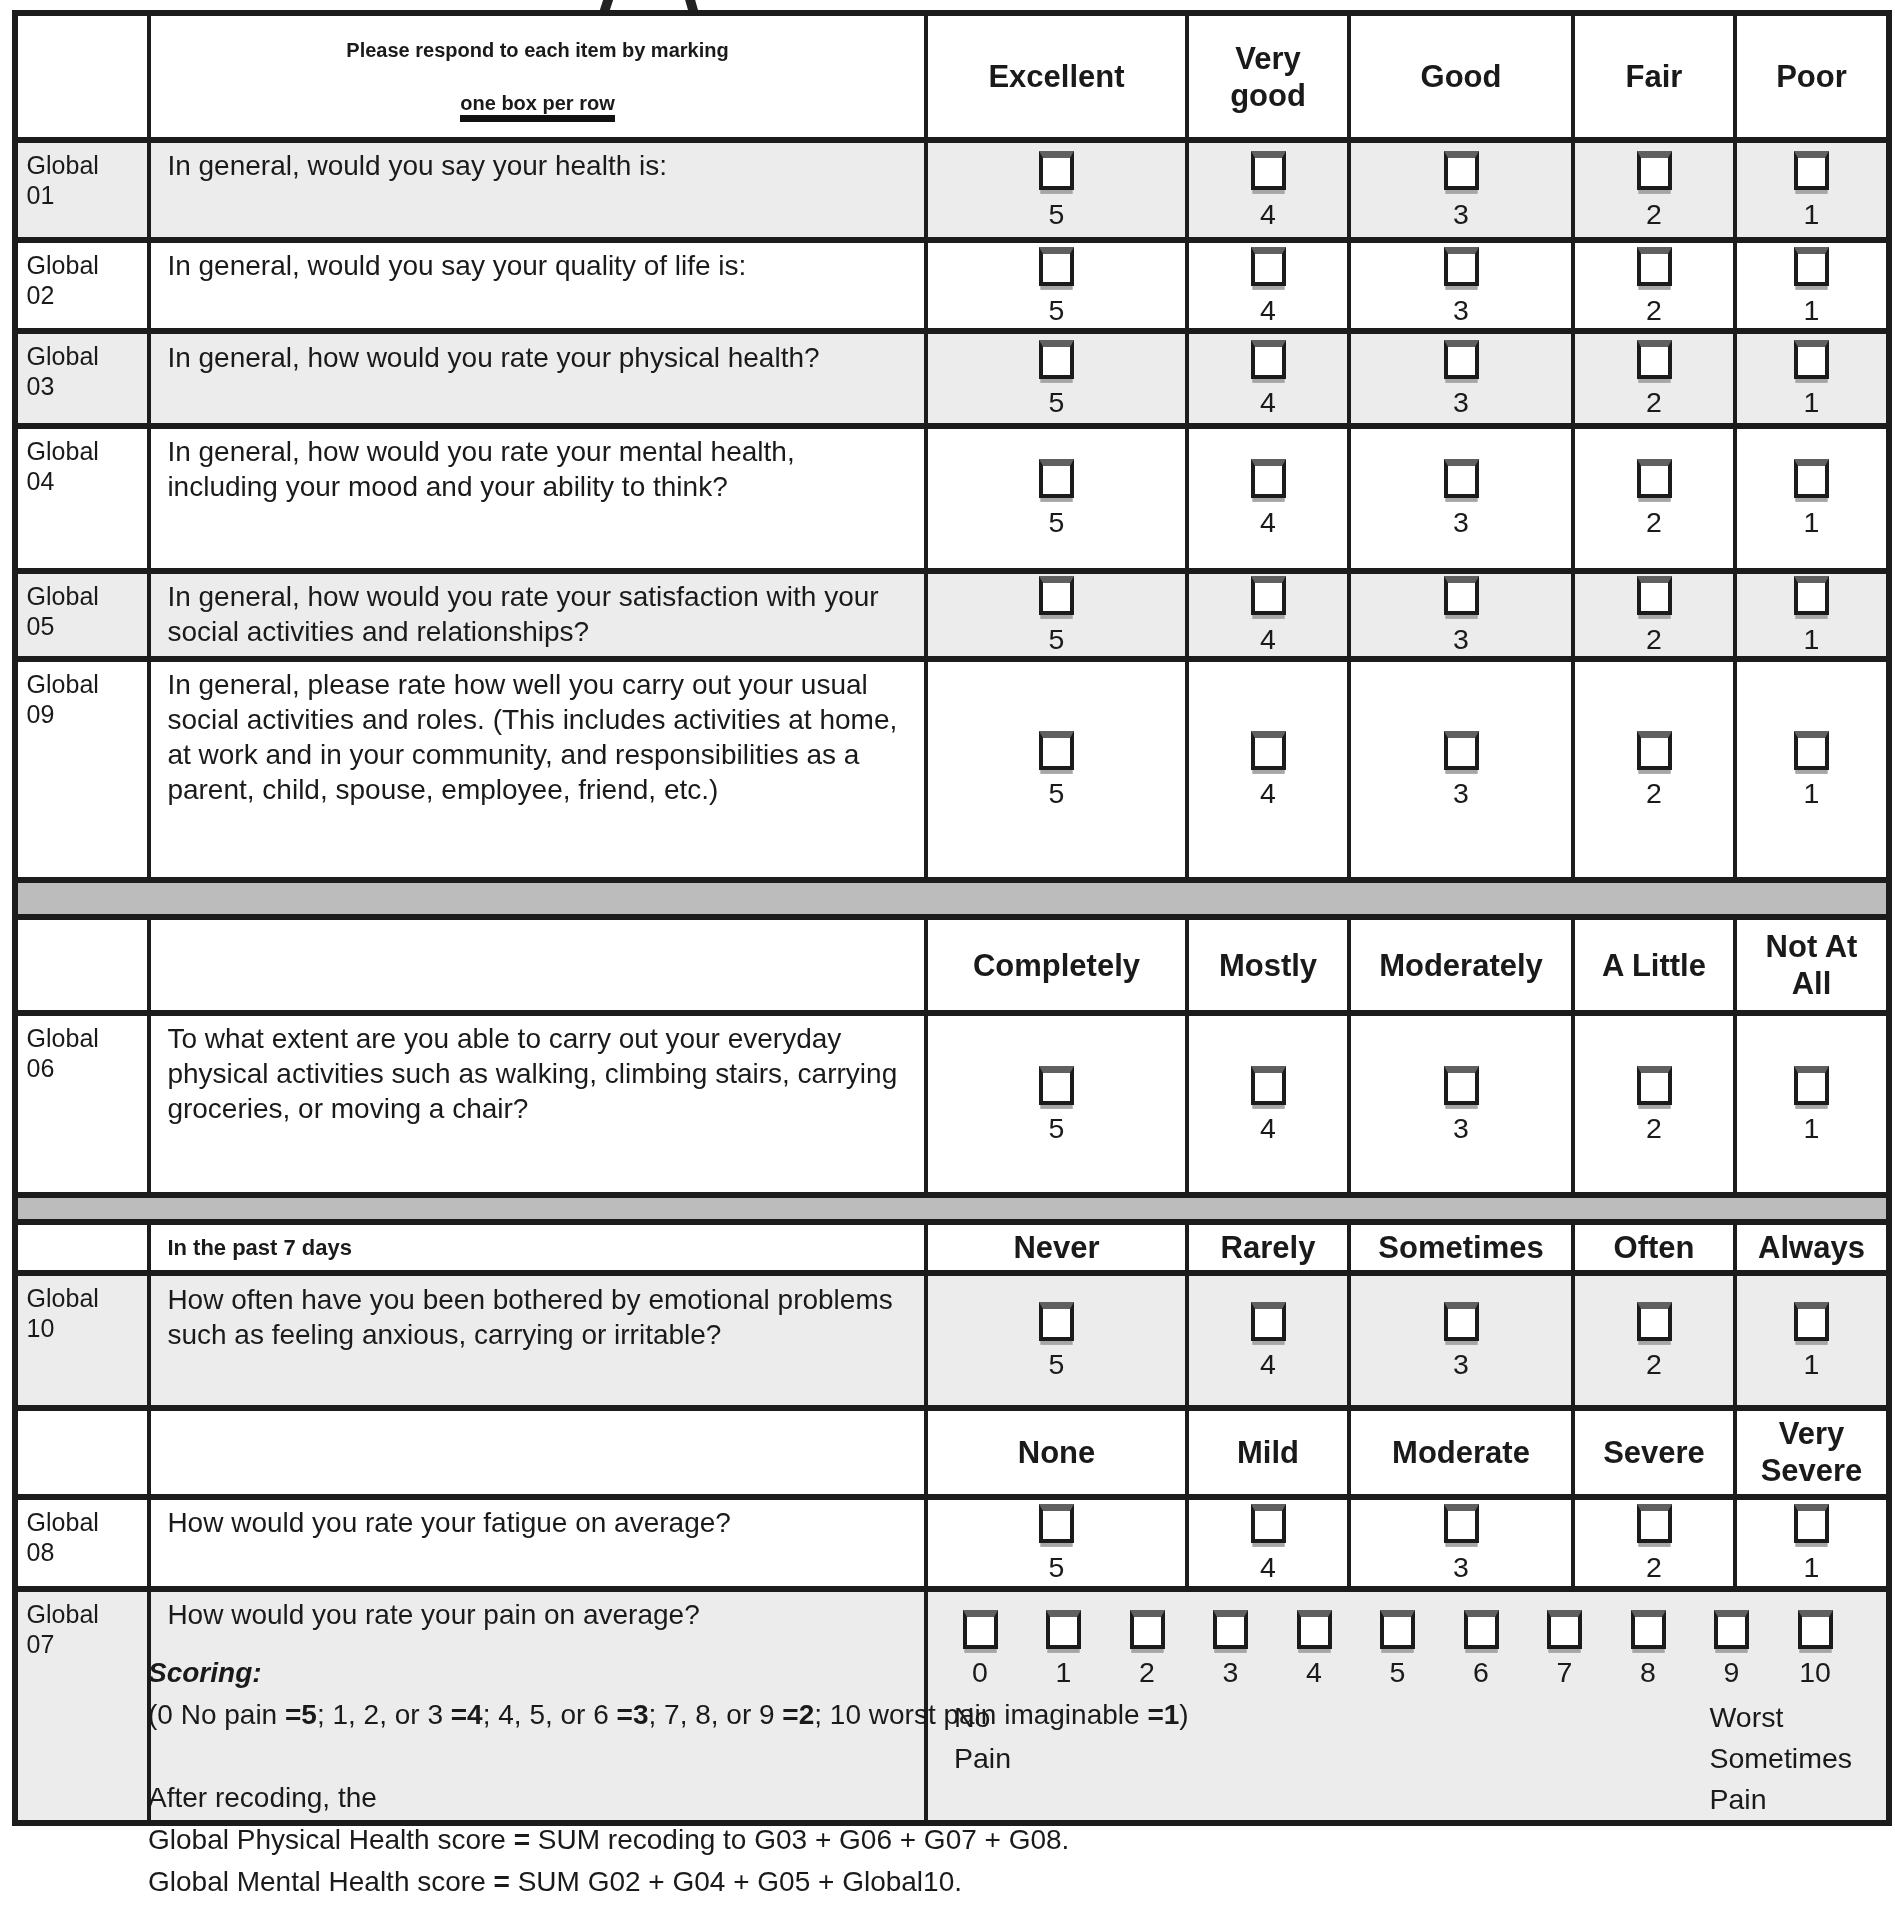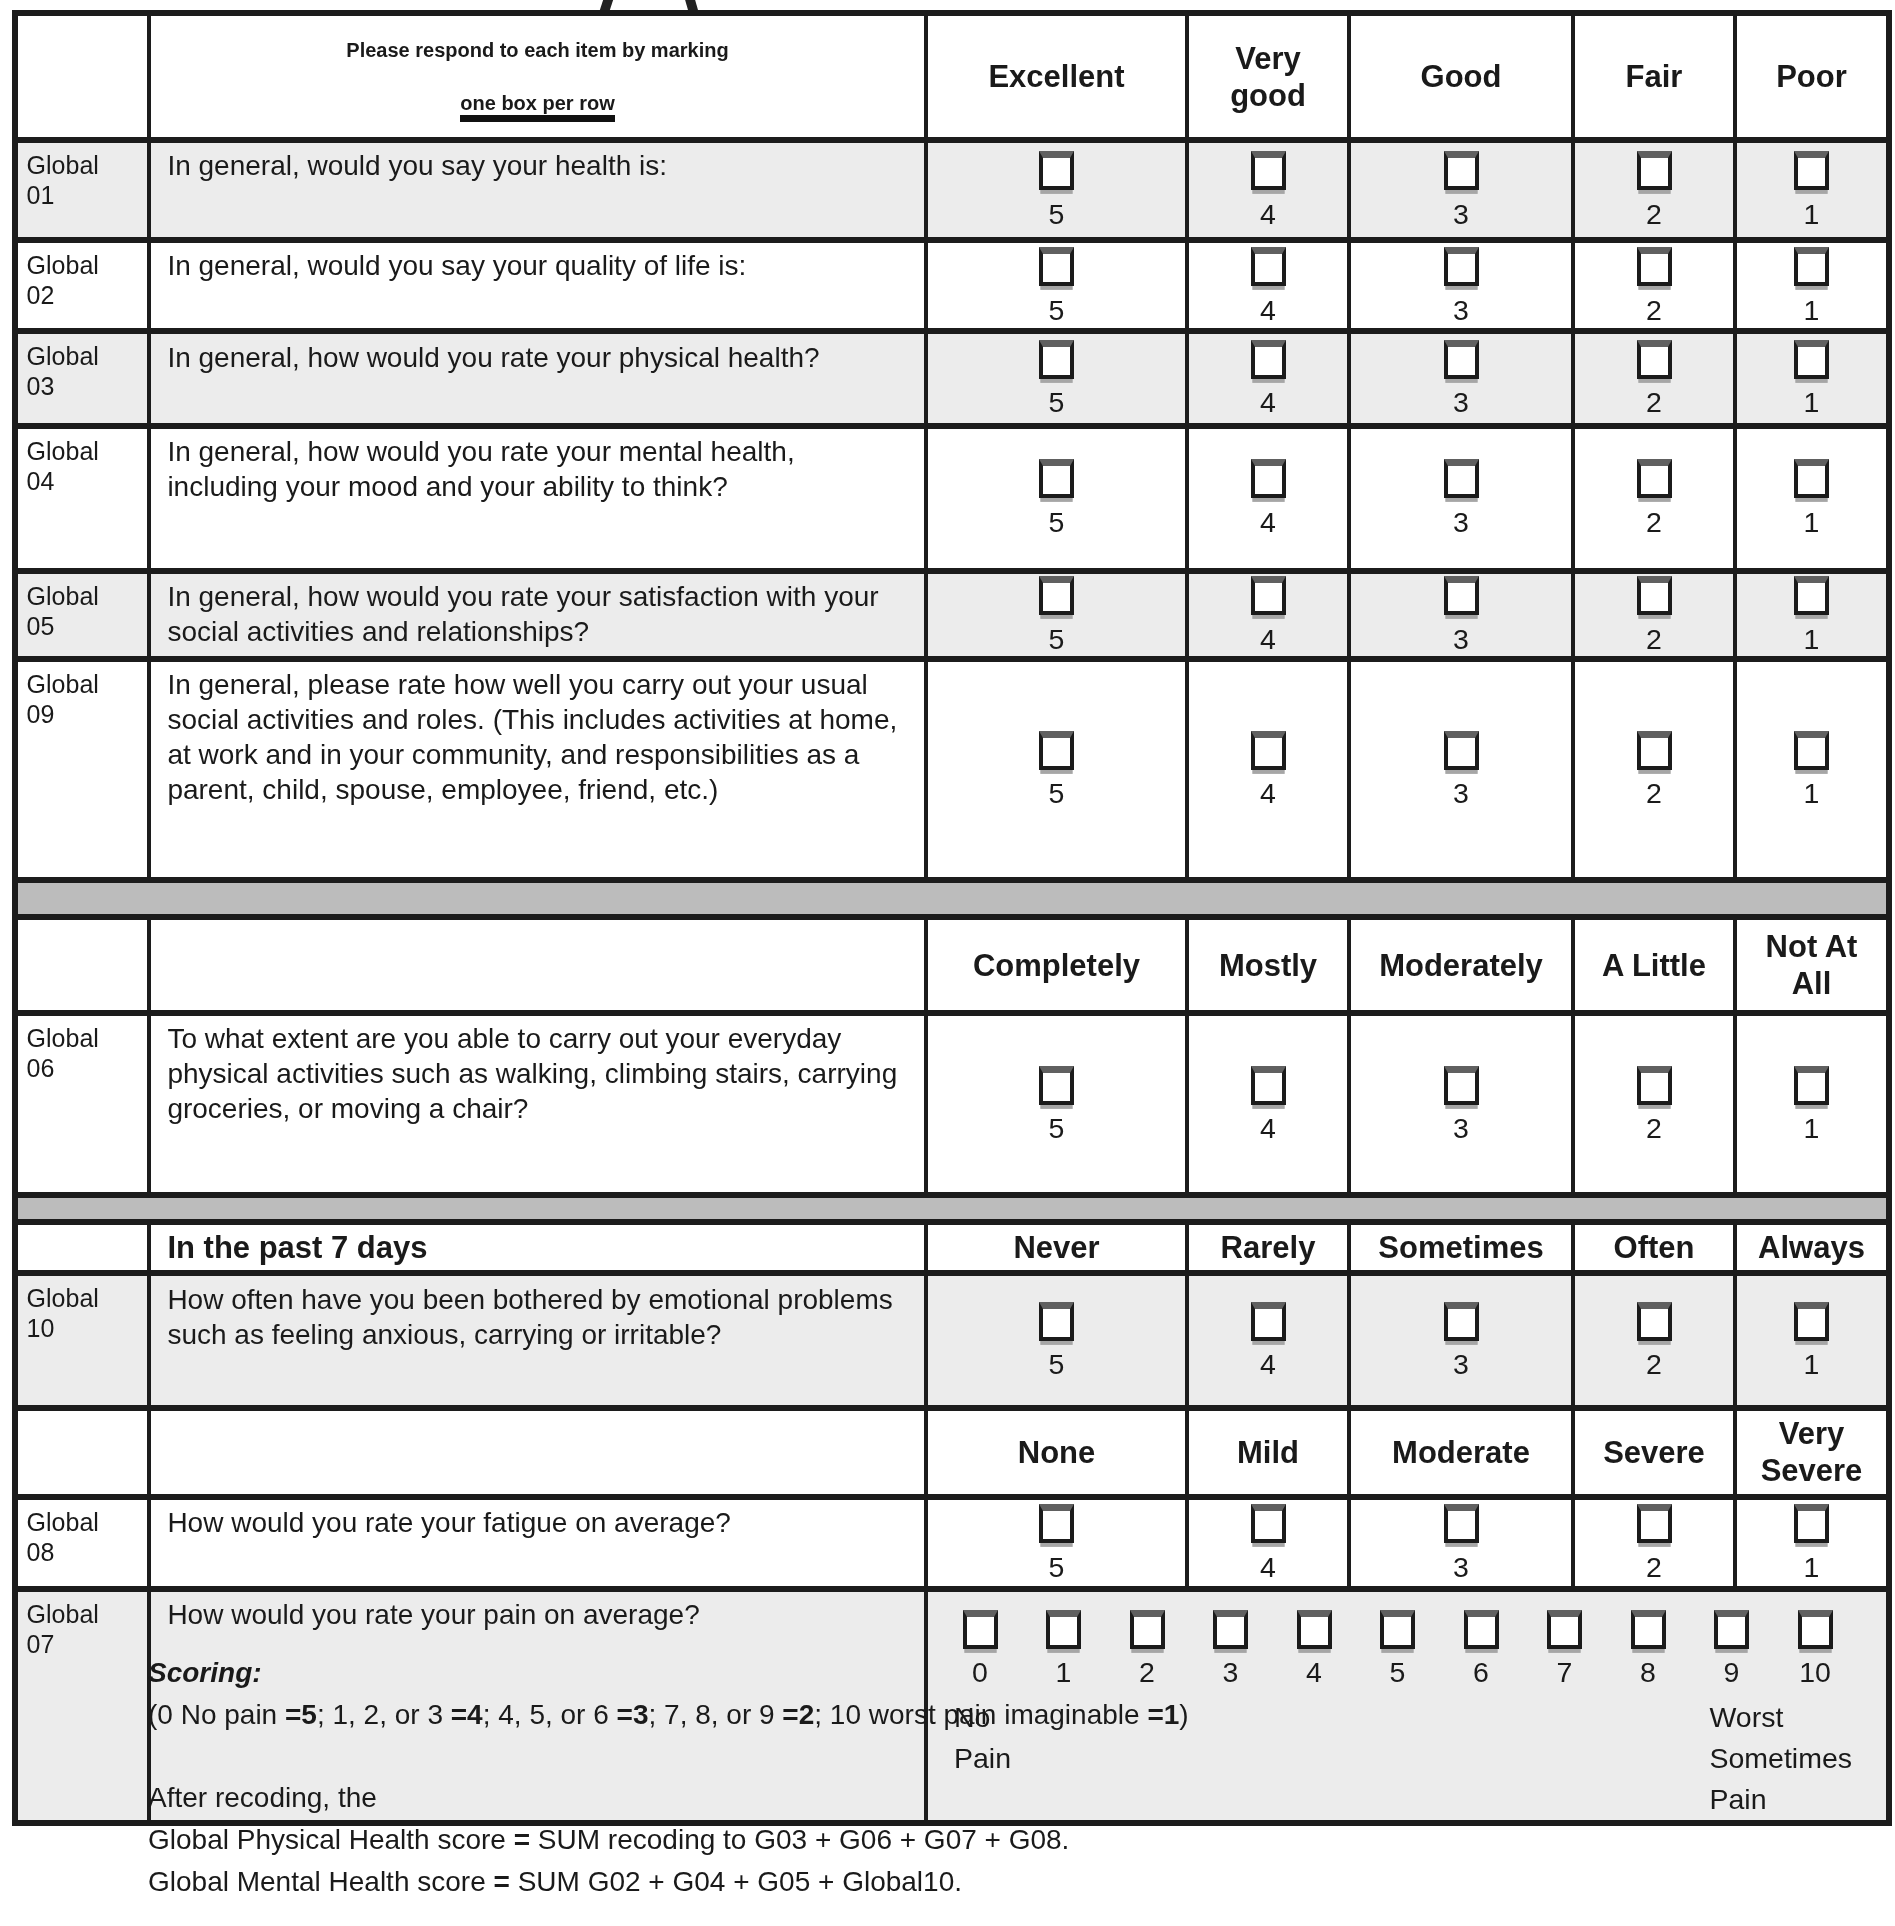--- a/index.html
+++ b/index.html
@@ -34,21 +34,21 @@
   tr.h4  td{height:71px;}
   tr.rg08 td{height:74px;}
   tr.rg07 td{height:203px;}
 
   .idc{font-size:25px;line-height:30px;padding:7px 2.6px 0 8.6px;}
   .qc{font-size:28px;line-height:35px;padding:5.2px 19px 7px 16.4px;}
   .instr{font-weight:700;font-size:20px;line-height:53px;text-align:center;vertical-align:middle;padding:4.3px 13px;}
   .instr .ul{border-bottom:7px solid #111;padding-bottom:0.9px;}
   .hc{font-weight:700;font-size:31px;line-height:37px;text-align:center;vertical-align:middle;padding:3.5px 2.6px;}
   .hw2{display:inline-block;max-width:109px;}
-  .past7{font-weight:700;font-size:31px;vertical-align:middle;padding:1.7px 0 1.7px 16.4px;}
+  .past7{font-weight:700;font-size:22px;vertical-align:middle;padding:1.7px 0 1.7px 16.4px;}
 
   .oc{text-align:center;vertical-align:middle;}
   .cb{display:block;width:27px;height:28px;margin:0 auto;background:#fff;
       border:4.3px solid #1b1b1b;border-top:7px solid #606060;
       box-shadow:0 5.2px 0 -1.3px #a6a6a6;}
   .num{display:block;font-size:28.5px;line-height:30px;margin-top:8.6px;}
 
   .painc{vertical-align:top;padding-top:18px;}
   .pain-flex{display:flex;justify-content:space-between;padding:0 45px 0 26px;}
   .pain-item{display:flex;flex-direction:column;align-items:center;width:52px;}

